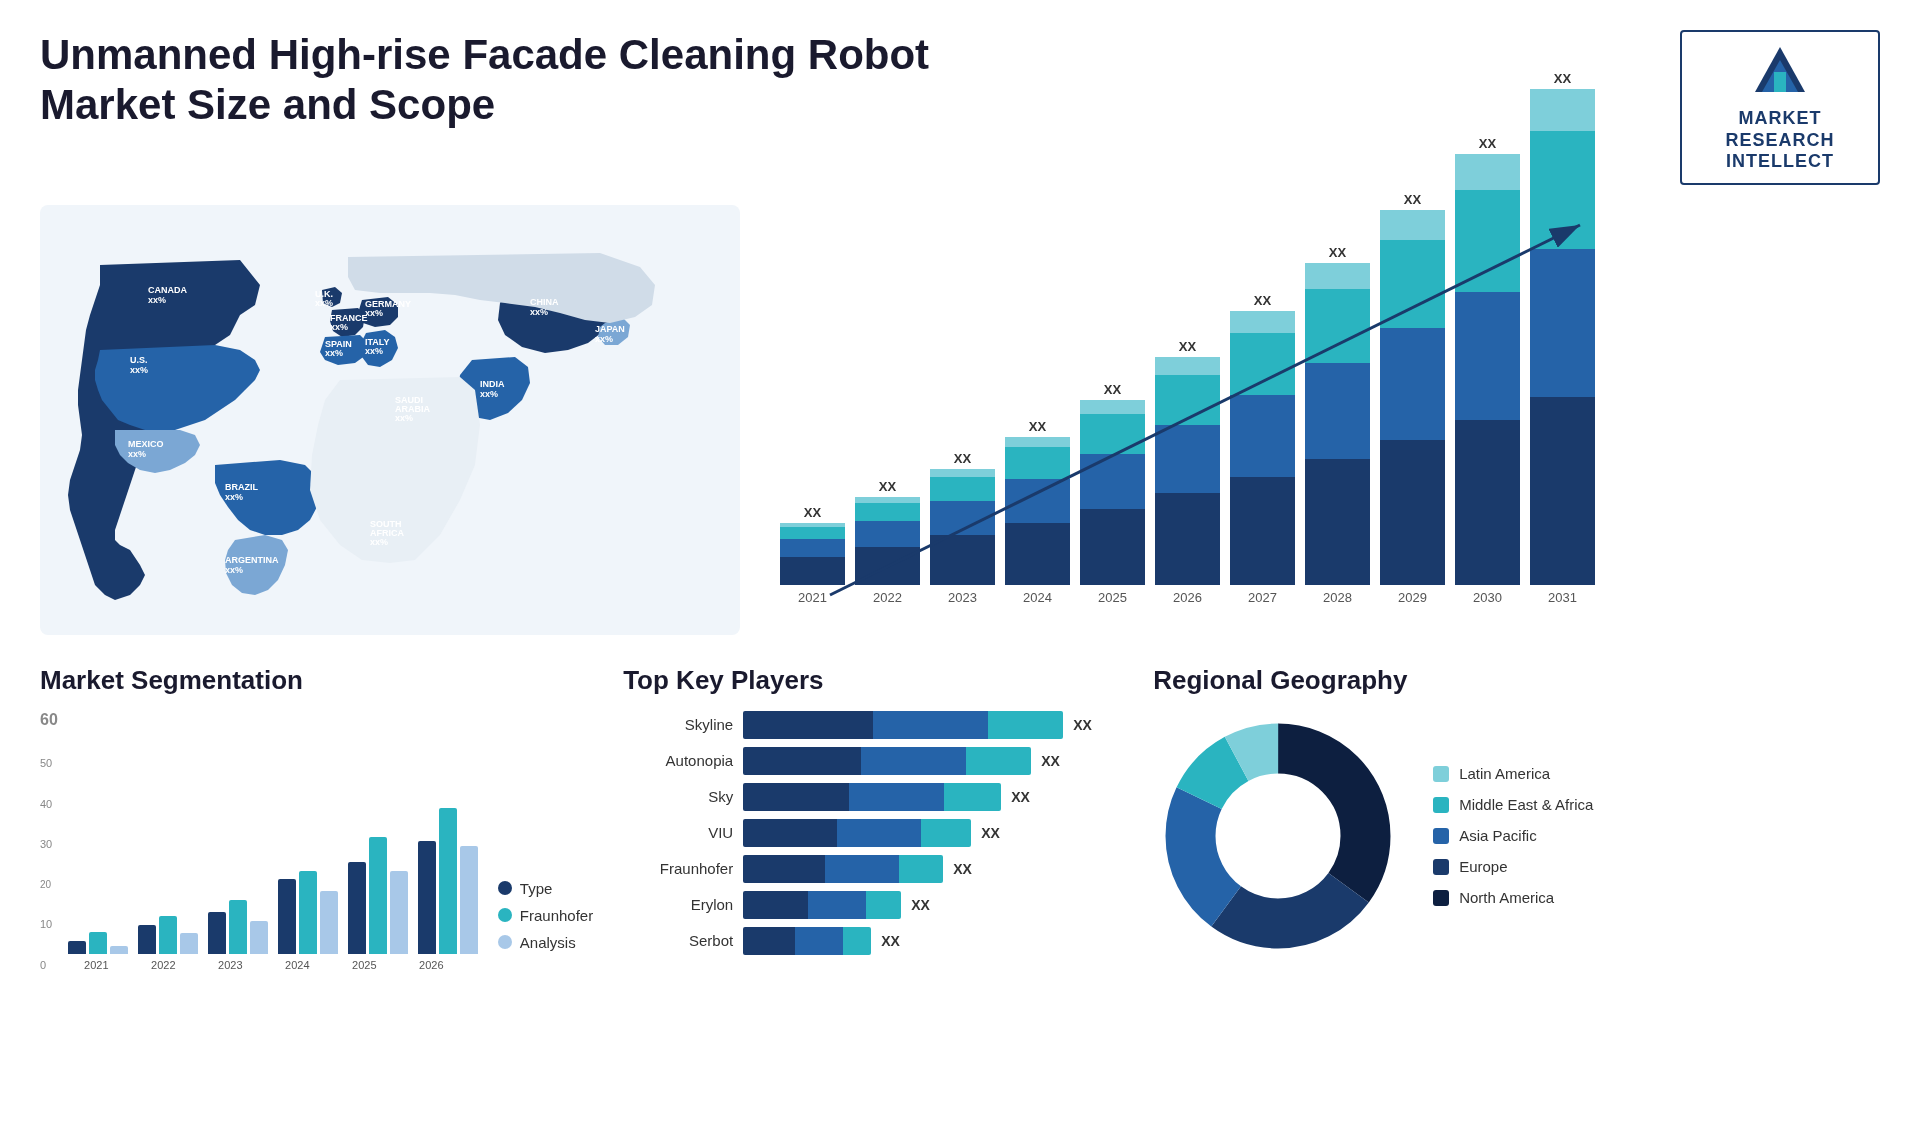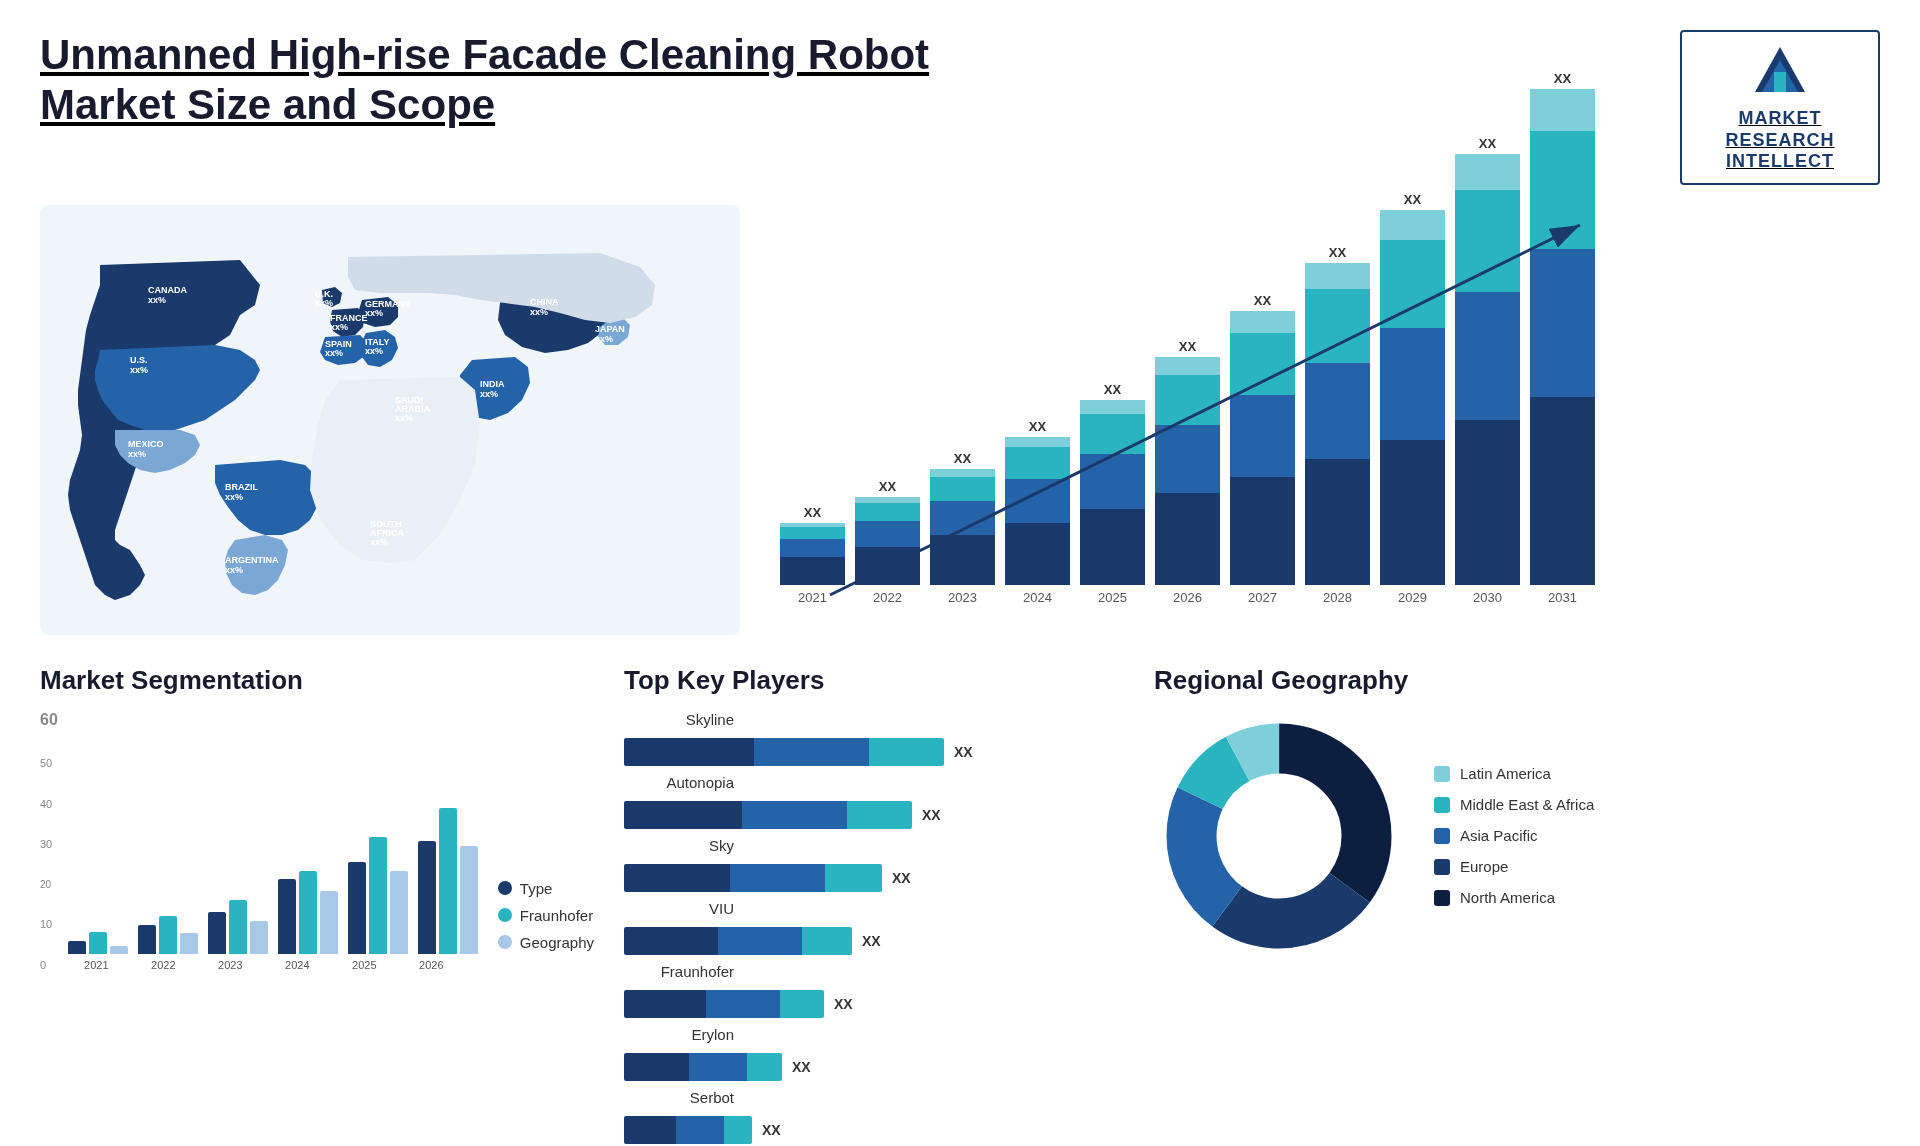--- a/index.html
+++ b/index.html
@@ -15,21 +15,20 @@
       min-height: 1146px;
       background: #fff;
       padding: 30px 40px;
     }
     
     .header {
       display: flex;
       justify-content: space-between;
       align-items: flex-start;
       margin-bottom: 20px;
-      text-decoration: underline;
     }
     .title {
       font-size: 42px;
       font-weight: 700;
       color: #1a1a2e;
       max-width: 900px;
       line-height: 1.2;
     }
     .logo-box {
       display: flex;
@@ -121,23 +120,22 @@
       min-height: 340px;
     }
     .players-list {
       display: flex;
       flex-direction: column;
       gap: 8px;
       margin-top: 10px;
     }
     .player-row {
       display: flex;
-      align-items: flex-start;
+      align-items: center;
       gap: 10px;
-      flex-direction: column;
     }
     .player-name {
       font-size: 15px;
       color: #333;
       width: 110px;
       text-align: right;
     }
     .player-bar-container {
       flex: 1;
       display: flex;
@@ -548,21 +546,21 @@
           <div class="legend-item">
             <div class="legend-dot" style="background:#1a3a6b;"></div>
             <span>Type</span>
           </div>
           <div class="legend-item">
             <div class="legend-dot" style="background:#2ab4c0;"></div>
             <span>Fraunhofer</span>
           </div>
           <div class="legend-item">
             <div class="legend-dot" style="background:#a8c8e8;"></div>
-            <span>Geography</span>
+            <span>Analysis</span>
           </div>
         </div>
       </div>
     </div>
 
     <div class="key-players">
       <div class="section-title">Top Key Players</div>
       <div class="players-list">
 
         <div class="player-row">

